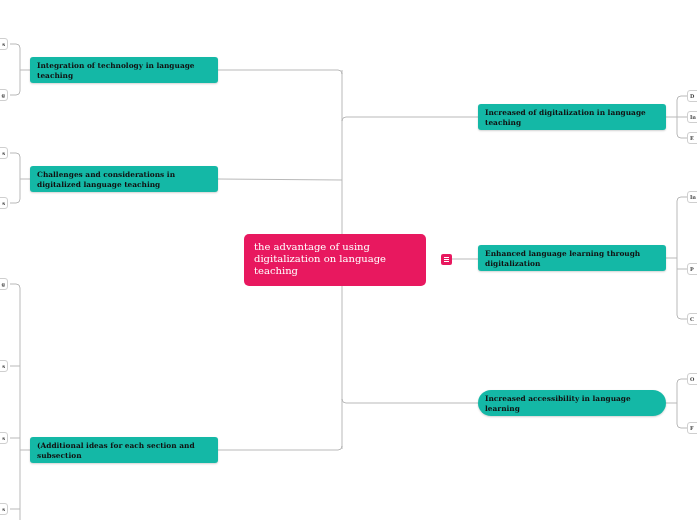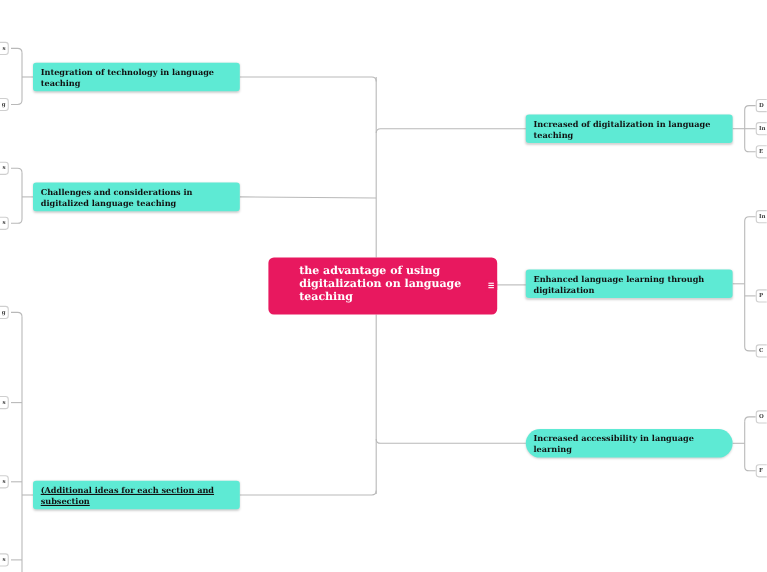--- a/index.html
+++ b/index.html
@@ -7,28 +7,28 @@
       width: 697px; height: 520px; overflow: hidden; position: relative;
       background: #ffffff;
       font-family: "DejaVu Serif", "Liberation Serif", serif;
     }
     svg.links { position: absolute; left: 0; top: 0; width: 697px; height: 520px; pointer-events: none; }
     .node {
       position: absolute; box-sizing: border-box;
       border-radius: 4px; cursor: pointer;
     }
     .root {
-      left: 244px; top: 234px; width: 208px; height: 52px;
+      left: 244px; top: 234px; width: 182px; height: 52px;
       background: #e8185f; color: #fff;
-      font-weight: bold; font-size: 10px; line-height: 12px;
-      padding: 7px 28px;
+      font-weight: normal; font-size: 10px; line-height: 12px;
+      padding: 7px 10px;
       border-radius: 5px;
     }
     .main {
-      background: #5eead4; color: #111;
+      background: #14b8a6; color: #111;
       font-weight: bold; font-size: 7.4px; line-height: 9.5px;
       padding: 4px 7px;
       width: 188px; height: 26px;
       box-shadow: 0 1px 2px rgba(0,0,0,0.18);
       border-radius: 3px;
     }
     .sub {
       background: #fff; border: 1px solid #cfcfcf; border-radius: 3px;
       height: 12px; width: 16px;
       font-size: 5px; line-height: 10px; color: #444;
@@ -103,21 +103,21 @@
     <span style="top:5px"></span>
     <span style="top:7px"></span>
 </div>
 
 <div class="node main" style="left:30px; top:57px;">
   <span>Integration of technology in language teaching</span>
 </div>
 <div class="node main" style="left:30px; top:166px;">
   <span>Challenges and considerations in digitalized language teaching</span>
 </div>
-<div class="node main" style="left:30px; top:437px;text-decoration:underline;">
+<div class="node main" style="left:30px; top:437px;">
   <span>(Additional ideas for each section and subsection</span>
 </div>
 
 <div class="node main" style="left:478px; top:104px;">
   <span>Increased of digitalization in language teaching</span>
 </div>
 <div class="node main" style="left:478px; top:245px;">
   <span>Enhanced language learning through digitalization</span>
 </div>
 <div class="node main" style="left:478px; top:390px;border-radius:13px;">

